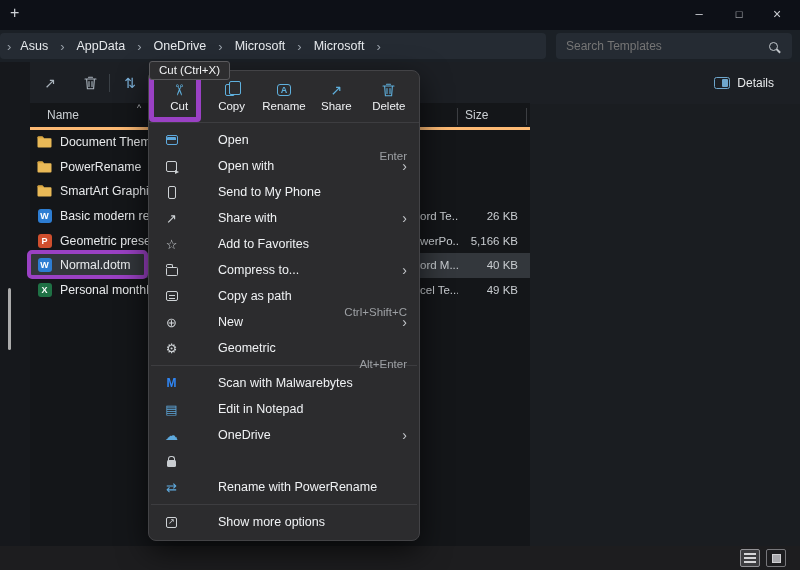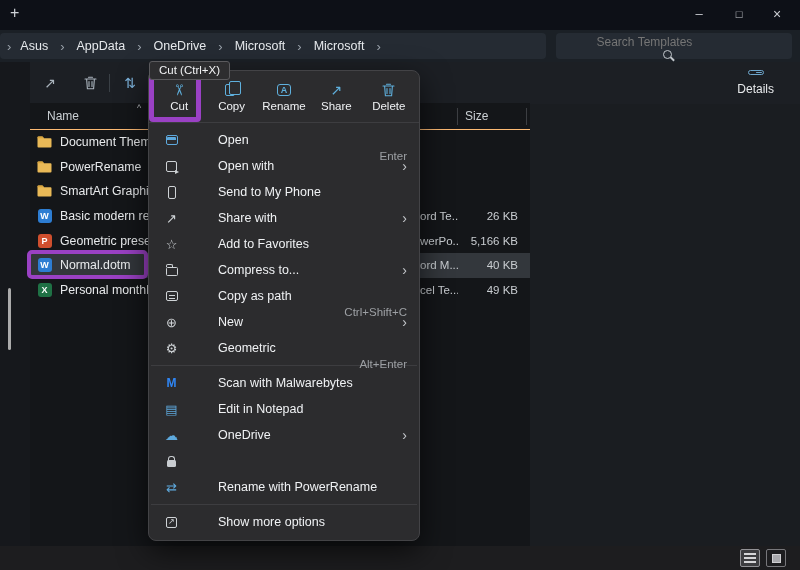--- a/index.html
+++ b/index.html
@@ -11,42 +11,42 @@
   .newtab { position:absolute; left:10px; top:4px; font-size:16px; color:#cfd3d8; cursor:default; }
   .winctl { position:absolute; top:2px; width:34px; height:24px; text-align:center; line-height:24px; font-size:13px; color:#c9ccd1; }
   .winctl.min { right:84px; } .winctl.max { right:44px; font-size:11px; } .winctl.close { right:6px; font-size:14px; }
 
   
   .addressrow { position:absolute; left:0; top:30px; width:800px; height:32px; background:#1b2026; }
   .crumbfield { position:absolute; left:0; top:3px; width:546px; height:26px; background:#252b33; border-radius:4px; display:flex; align-items:center; padding-left:2px; }
   .crumb-lead { color:#9aa2ab; font-size:13px; padding:0 5px; }
   .crumb { font-size:12.5px; color:#e6e9ec; padding:2px 4px; border-radius:3px; }
   .crumb-sep { color:#9aa2ab; font-size:13px; padding:0 8px; }
-  .searchfield { position:absolute; left:556px; top:3px; width:236px; height:26px; background:#252b33; border-radius:4px; display:flex; align-items:center;flex-direction:column; }
+  .searchfield { position:absolute; left:556px; top:3px; width:236px; height:26px; background:#252b33; border-radius:4px; display:flex; align-items:center; }
   .searchfield input { flex:1; background:transparent; border:none; outline:none; color:#aeb4bb; font-size:12px; padding:0 10px; font-family:"Liberation Sans",sans-serif; }
   .mag { width:9px; height:9px; border:1.5px solid #c2c7cc; border-radius:50%; position:relative; margin-right:14px; }
   .mag::after { content:''; position:absolute; width:5px; height:1.5px; background:#c2c7cc; transform:rotate(45deg); right:-4px; bottom:-1.5px; }
 
   
   .toolbar { position:absolute; left:0; top:62px; width:800px; height:42px; background:#1c1f24; }
   .tbicon { position:absolute; top:9px; width:26px; height:24px; display:flex; align-items:center; justify-content:center; font-size:14px; }
   .abox { width:14px; height:12px; border:1.4px solid currentColor; border-radius:3px; font-size:9px; display:flex; align-items:center; justify-content:center; font-weight:bold; }
   .tbsep { position:absolute; left:109px; top:12px; width:1px; height:18px; background:#3a4046; }
-  .detailsbtn { position:absolute; right:18px; top:8px; height:26px; display:flex; align-items:center; gap:7px; padding:0 8px; border-radius:4px;flex-direction:column; }
+  .detailsbtn { position:absolute; right:18px; top:8px; height:26px; display:flex; align-items:center; gap:7px; padding:0 8px; border-radius:4px; }
   .dpanel { width:16px; height:12px; border:1.4px solid #6ea6cc; border-radius:2.5px; position:relative; }
   .dpanel::after { content:''; position:absolute; right:1px; top:1px; bottom:1px; width:6px; background:#6ea6cc; border-radius:1px; }
   .detailsbtn span.lbl { font-size:12px; color:#e8eaec; }
 
   
   .navstrip { position:absolute; left:0; top:62px; width:30px; height:484px; background:#16181c; }
   .navscroll { position:absolute; left:8px; top:226px; width:3px; height:62px; background:#ababab; border-radius:2px; }
 
   
   .filepane { position:absolute; left:30px; top:103px; width:500px; height:443px; background:#141619; }
-  .colheader { position:relative; height:27px; border-bottom:1px solid #fdba74; display:flex; align-items:center; }
+  .colheader { position:relative; height:27px; border-bottom:3px solid #fdba74; display:flex; align-items:center; }
   .colheader .name { font-size:12px; color:#cbd0d4; padding-left:17px; }
   .colheader .caret { position:absolute; left:107px; top:0px; font-size:9px; color:#b8bcc0; }
   .hdrdiv1 { position:absolute; left:427px; top:5px; width:1px; height:17px; background:#3c3e42; }
   .hdrdiv2 { position:absolute; left:496px; top:5px; width:1px; height:17px; background:#3c3e42; }
   .colheader .size { position:absolute; left:435px; font-size:12px; color:#cbd0d4; }
 
   .row { position:relative; height:24.6px; display:flex; align-items:center; padding-left:7px; }
   .row.sel { background:#33373c; }
   .ficon { width:15px; height:14px; margin-right:8px; display:flex; align-items:center; justify-content:center; flex:0 0 auto; }
   .badge { width:14px; height:14px; border-radius:3px; color:#fff; font-size:9px; font-weight:bold; display:flex; align-items:center; justify-content:center; }

